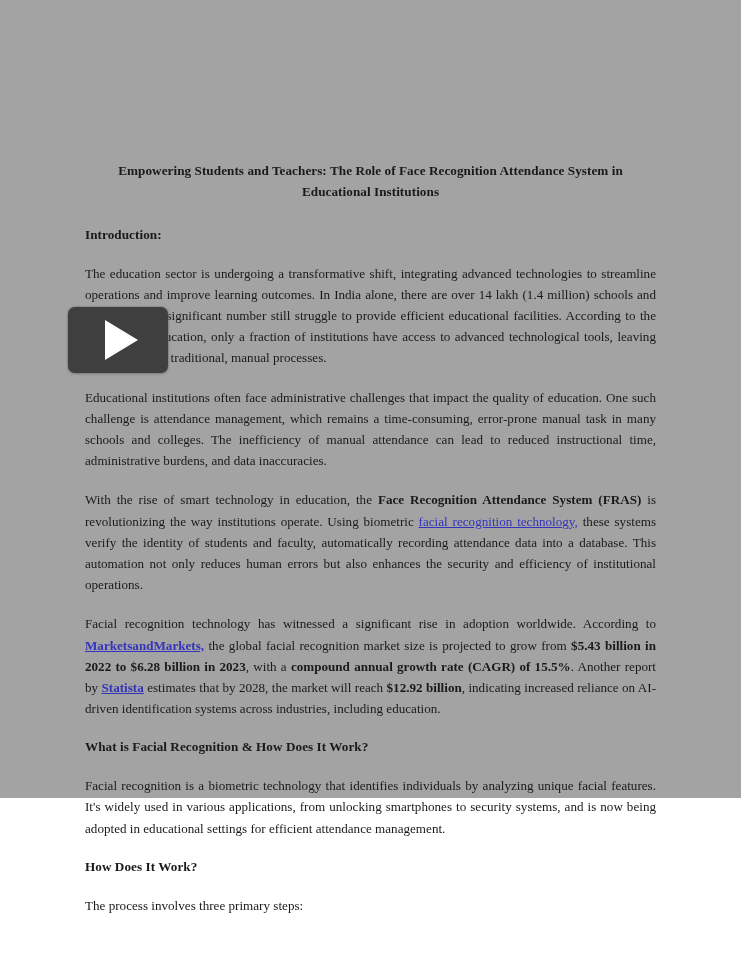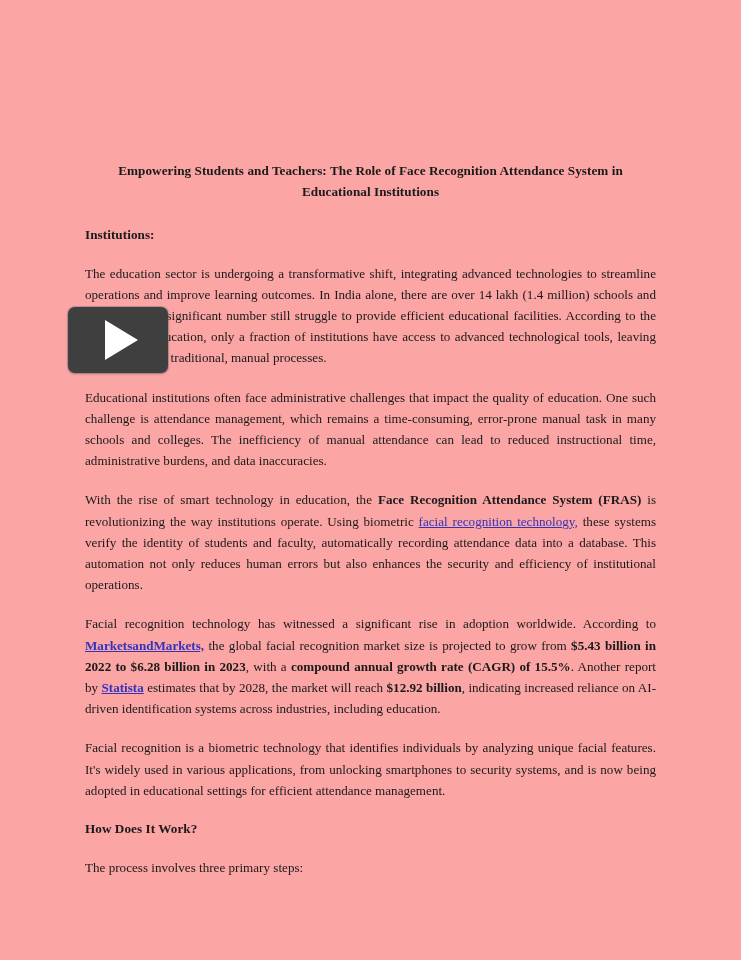--- a/index.html
+++ b/index.html
@@ -12,22 +12,22 @@
     height: 960px;
     overflow: hidden;
     font-family: "Liberation Serif", "DejaVu Serif", serif;
     color: #1a1a1a;
     -webkit-font-smoothing: antialiased;
   }
 
   .page {
     position: relative;
     width: 741px;
-    height: 960px;
-    background: #fca5a5;
+    height: 798px;
+    background: #a3a3a3;
     box-sizing: border-box;
     padding: 0;
   }
 
   .doc-body {
     position: absolute;
     left: 85px;
     top: 160px;
     width: 571px;
   }
@@ -94,35 +94,36 @@
 </style>
 </head>
 <body>
 
 <div class="page">
 
   <div class="doc-body">
 
     <div class="doc-title">Empowering Students and Teachers: The Role of Face Recognition Attendance System in Educational Institutions</div>
 
-    <h2 class="section-heading">Institutions:</h2>
+    <h2 class="section-heading">Introduction:</h2>
 
     <p class="para">The education sector is undergoing a transformative shift, integrating advanced technologies to streamline operations and improve learning outcomes. In India alone, there are over 14 lakh (1.4 million) schools and colleges, yet a significant number still struggle to provide efficient educational facilities. According to the Ministry of Education, only a fraction of institutions have access to advanced technological tools, leaving many reliant on traditional, manual processes.</p>
 
     <p class="para">Educational institutions often face administrative challenges that impact the quality of education. One such challenge is attendance management, which remains a time-consuming, error-prone manual task in many schools and colleges. The inefficiency of manual attendance can lead to reduced instructional time, administrative burdens, and data inaccuracies.</p>
 
     <p class="para">
       <span>With the rise of smart technology in education, the </span><span class="b">Face Recognition Attendance System (FRAS)</span><span> is revolutionizing the way institutions operate. Using biometric </span><a class="doclink" href="#">facial recognition technology,</a><span> these systems verify the identity of students and faculty, automatically recording attendance data into a database. This automation not only reduces human errors but also enhances the security and efficiency of institutional operations.</span>
     </p>
 
 
     <p class="para">
       <span>Facial recognition technology has witnessed a significant rise in adoption worldwide. According to </span><a class="doclink bold" href="#">MarketsandMarkets,</a><span> the global facial recognition market size is projected to grow from </span><span class="b">$5.43 billion in 2022 to $6.28 billion in 2023</span><span>, with a </span><span class="b">compound annual growth rate (CAGR) of 15.5%</span><span>. Another report by </span><a class="doclink bold" href="#">Statista</a><span> estimates that by 2028, the market will reach </span><span class="b">$12.92 billion</span><span>, indicating increased reliance on AI-driven identification systems across industries, including education.</span>
     </p>
 
+    <h2 class="section-heading">What is Facial Recognition &amp; How Does It Work?</h2>
 
     <p class="para">Facial recognition is a biometric technology that identifies individuals by analyzing unique facial features. It's widely used in various applications, from unlocking smartphones to security systems, and is now being adopted in educational settings for efficient attendance management.</p>
 
     <h2 class="section-heading">How Does It Work?</h2>
 
     <p class="para">The process involves three primary steps:</p>
 
   </div>
 
   <div class="play-overlay">

